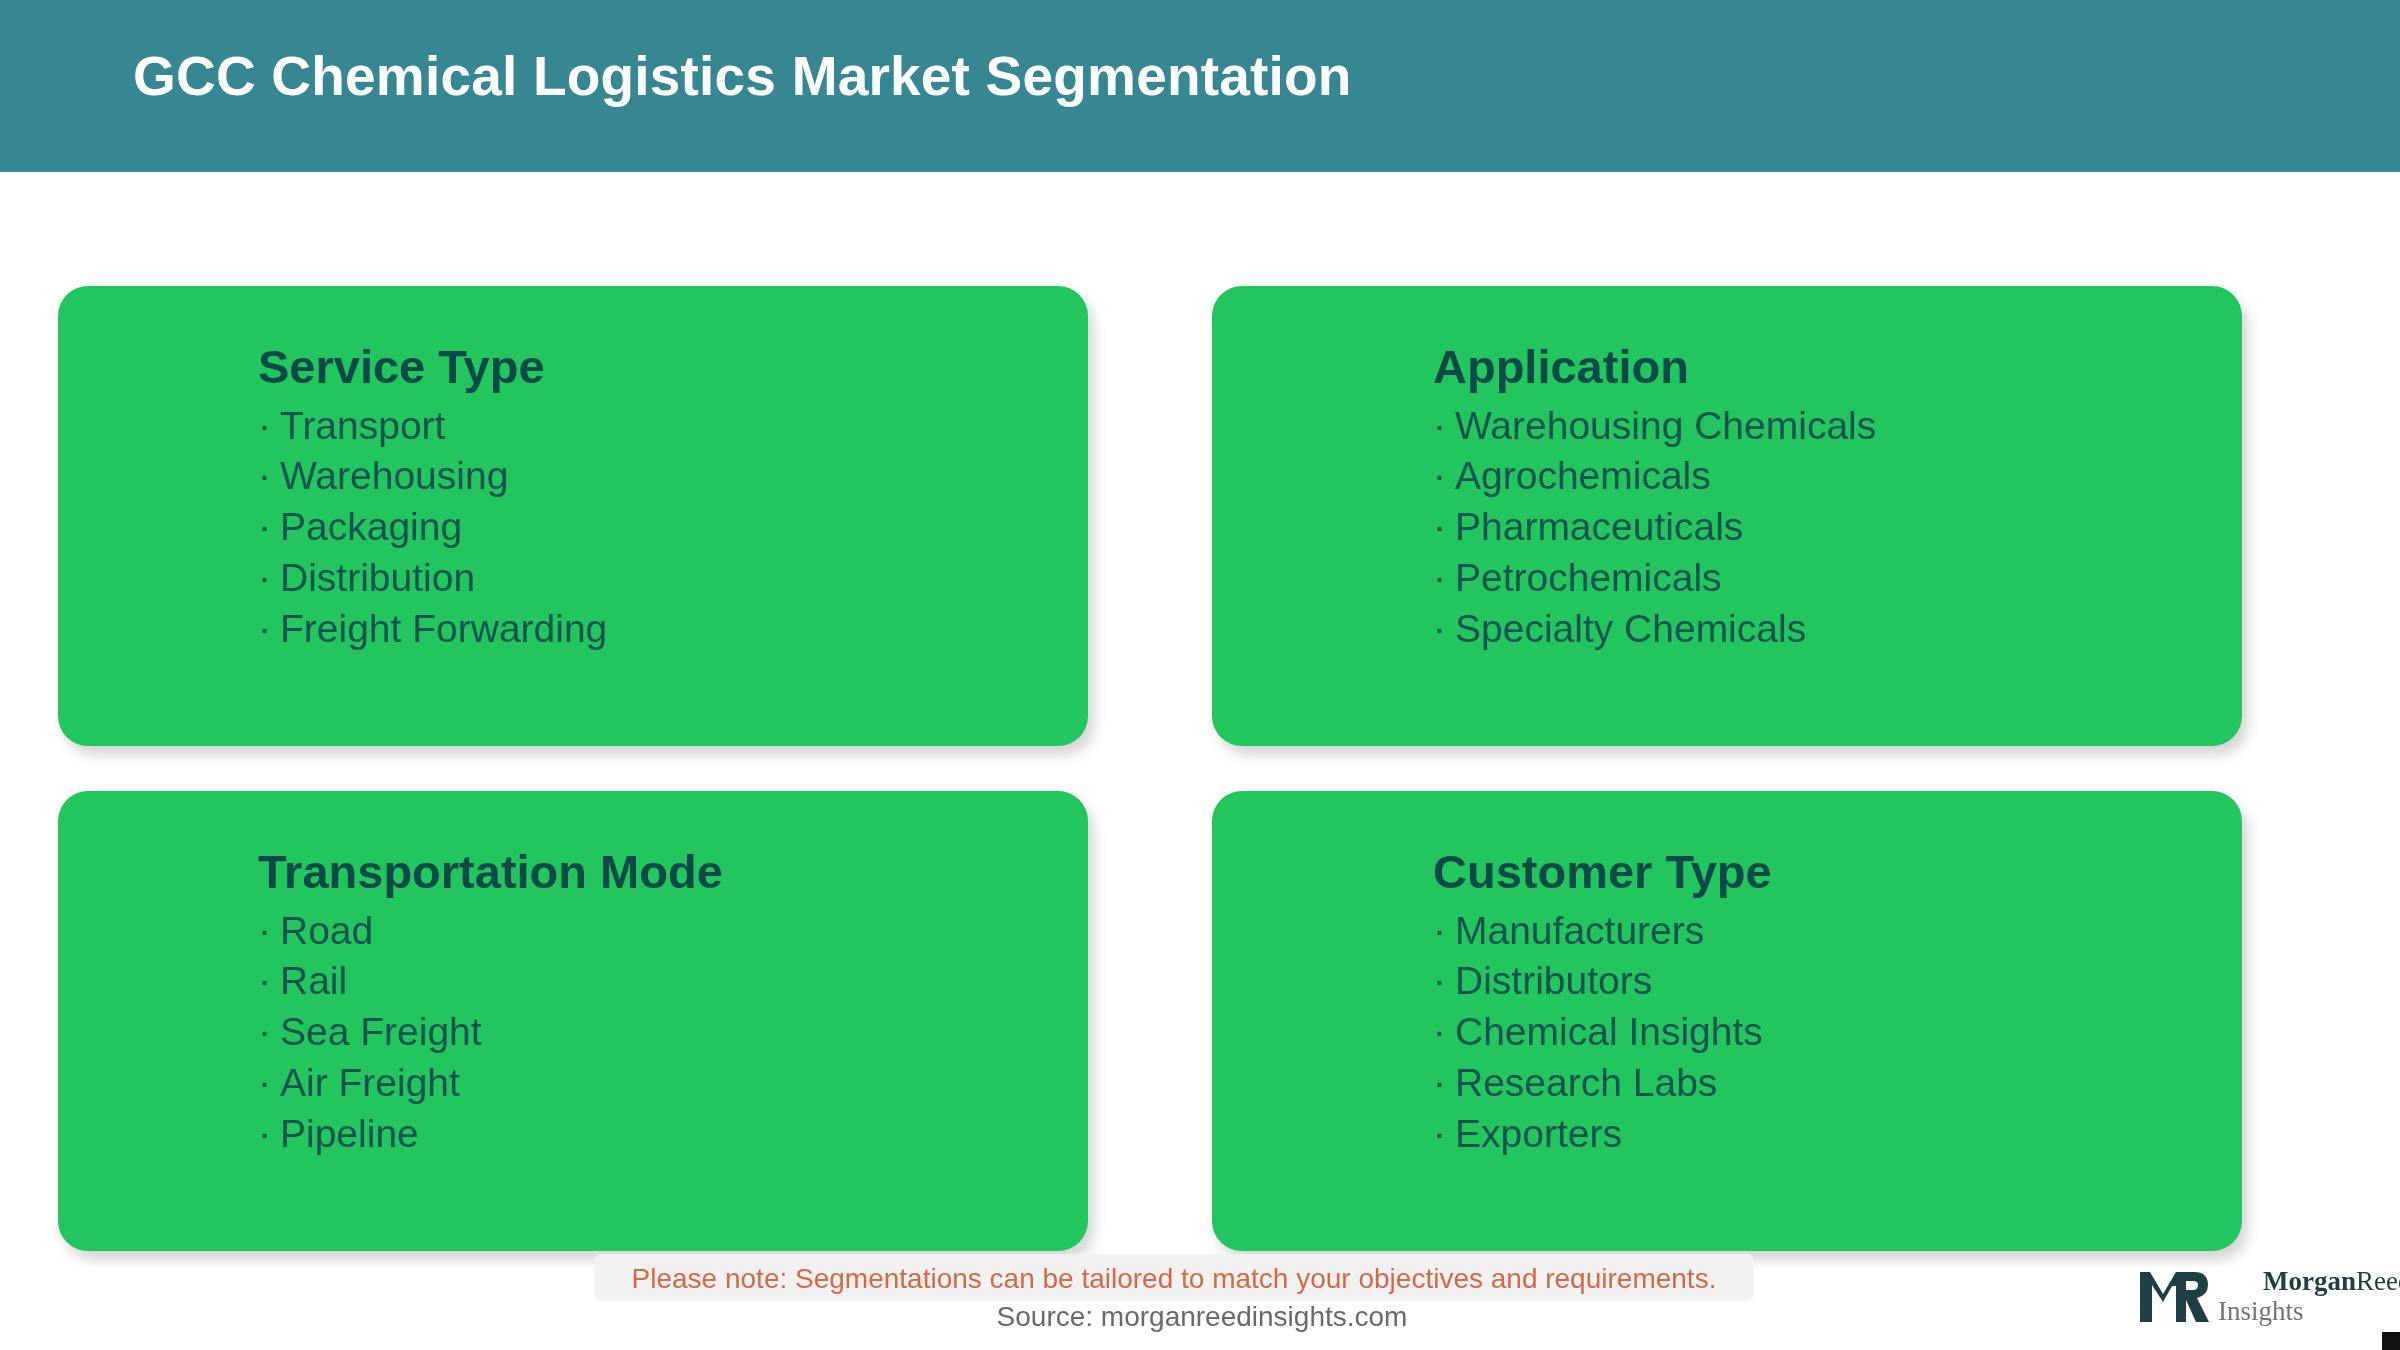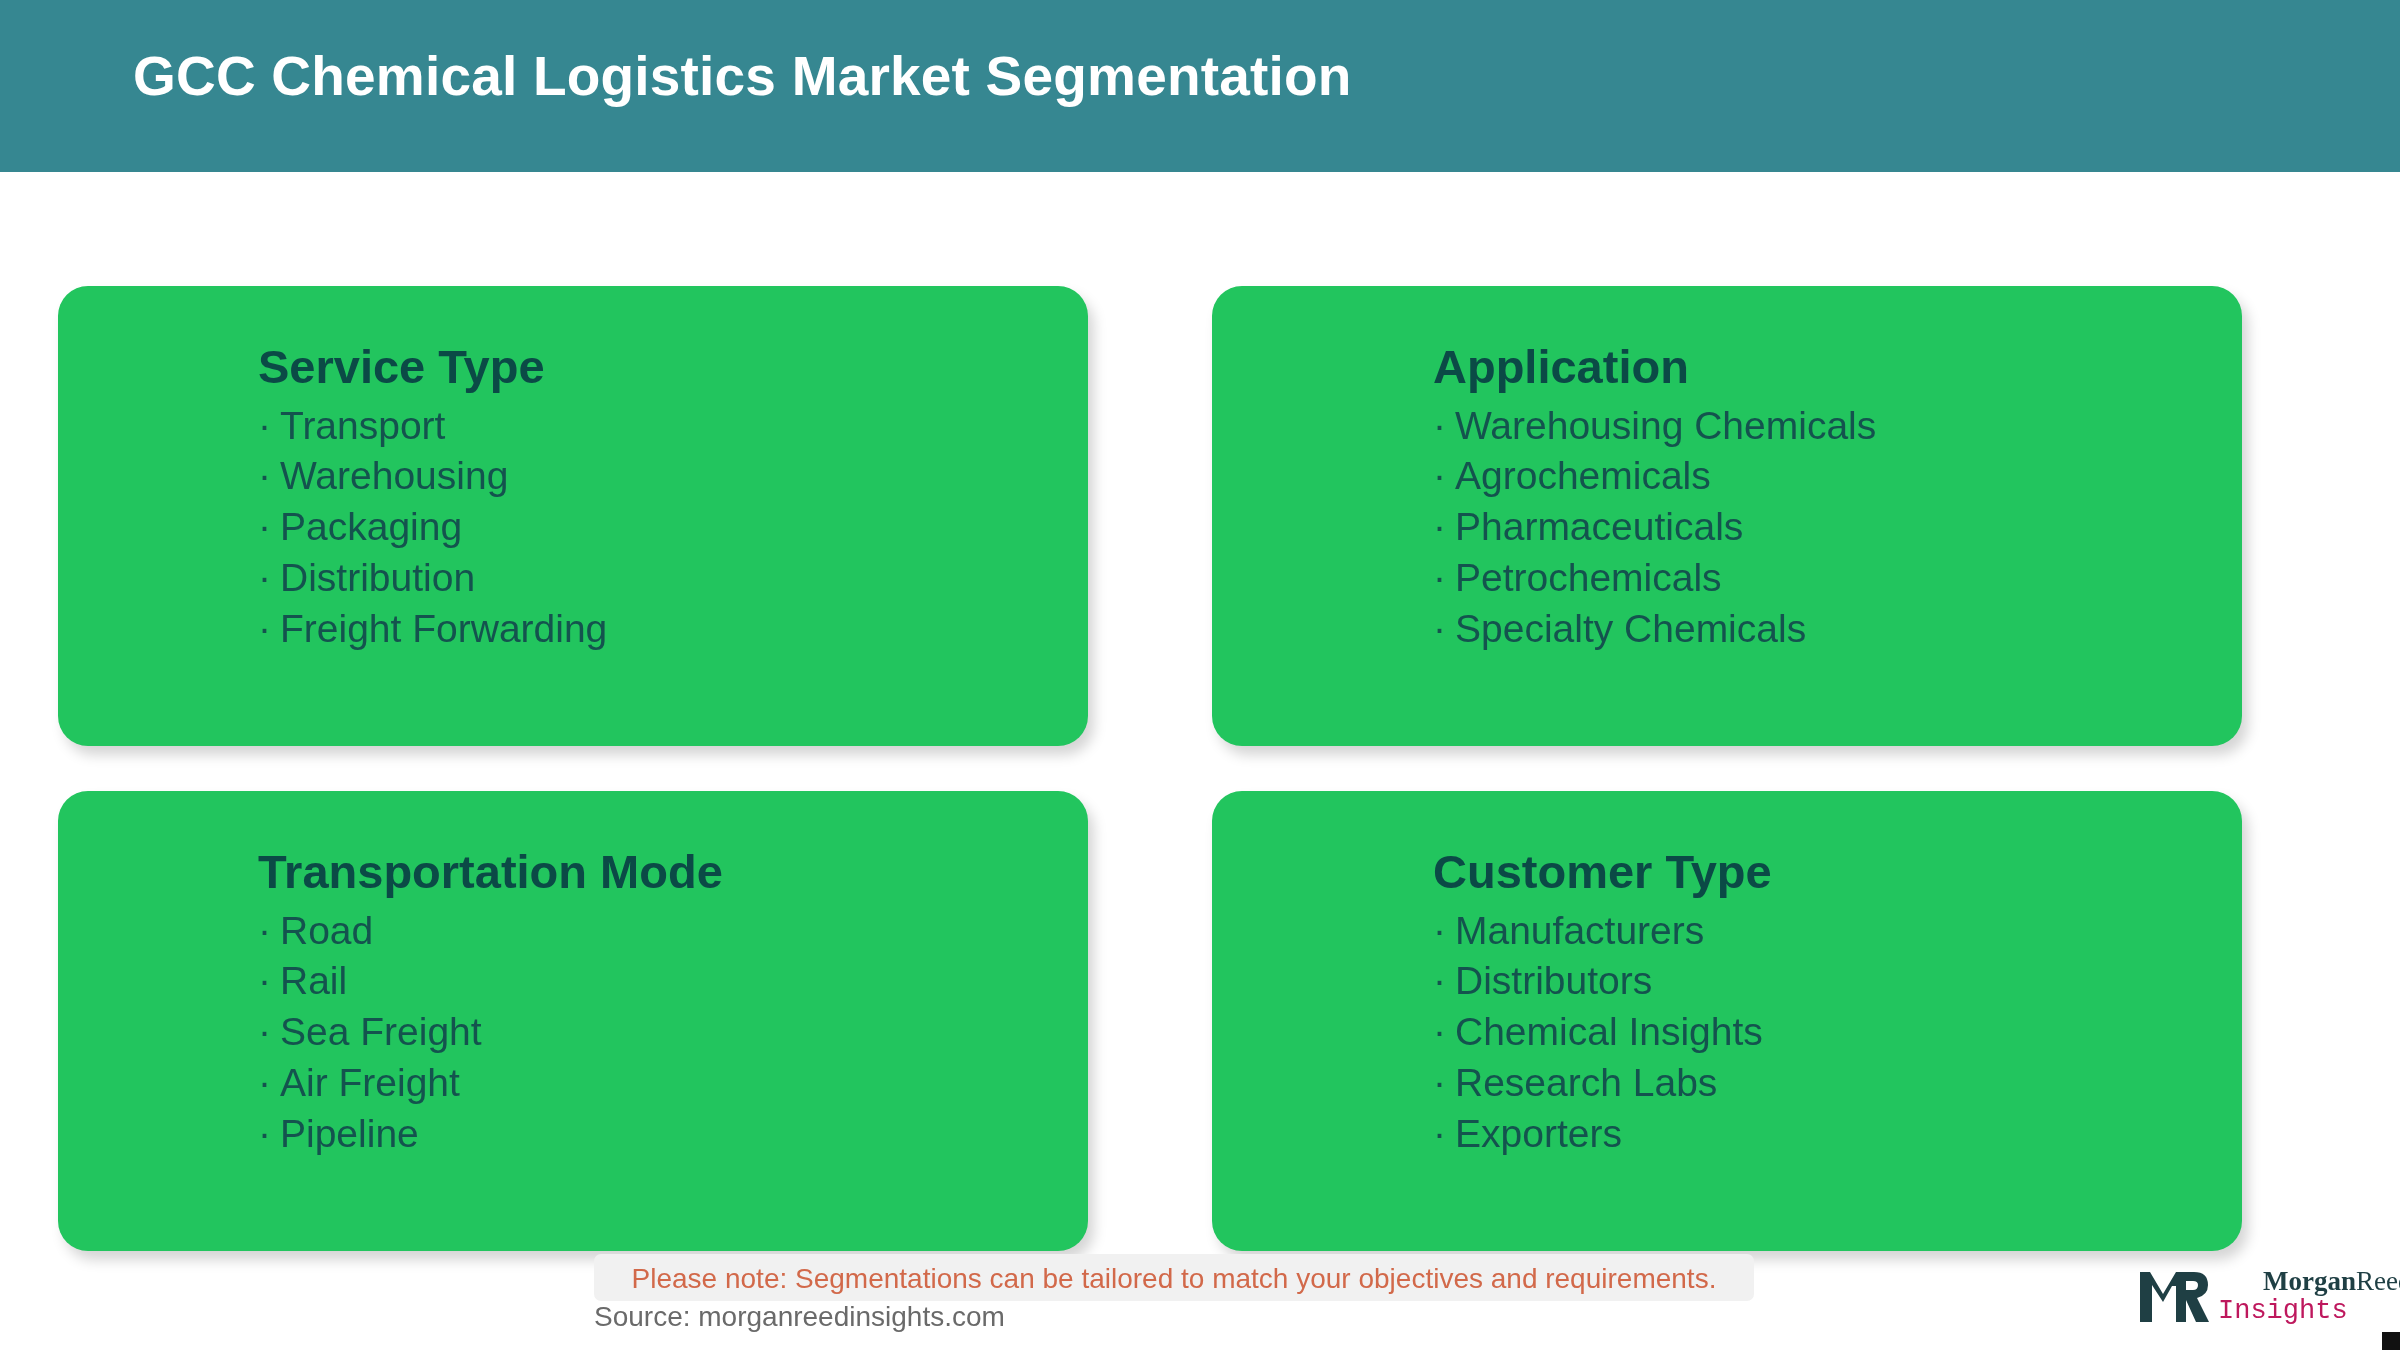--- a/index.html
+++ b/index.html
@@ -97,21 +97,21 @@
     font-size:28px;
     color:#D2694A;
     white-space:nowrap;
   }
 
   .source-text {
     position:absolute;
     left:594px;
     width:1216px;
     top:1301px;
-    text-align:left;
+    text-align:center;
     font-size:28px;
     color:#6A6A6A;
     white-space:nowrap;
   }
 
   
   .logo {
     position:absolute;
     left:2138px;
     top:1266px;
@@ -131,23 +131,23 @@
   .logo-line1 {
     font-family:"Liberation Serif", serif;
     font-size:27px;
     color:#1F3F44;
     line-height:1.12;
     white-space:nowrap;
   }
   .logo-line1 b { font-weight:bold;margin-left:45px; }
   .logo-line1 span.reed { font-weight:normal; }
   .logo-line2 {
-    font-family:Liberation Mono, monospace;
+    font-family:Liberation Serif, serif;
     font-size:27px;
-    color:#be185d;
+    color:#737373;
     line-height:1.12;
     white-space:nowrap;
   }
 
   .corner-mark {
     position:absolute;
     left:2382px;
     top:1332px;
     width:18px;
     height:18px;

